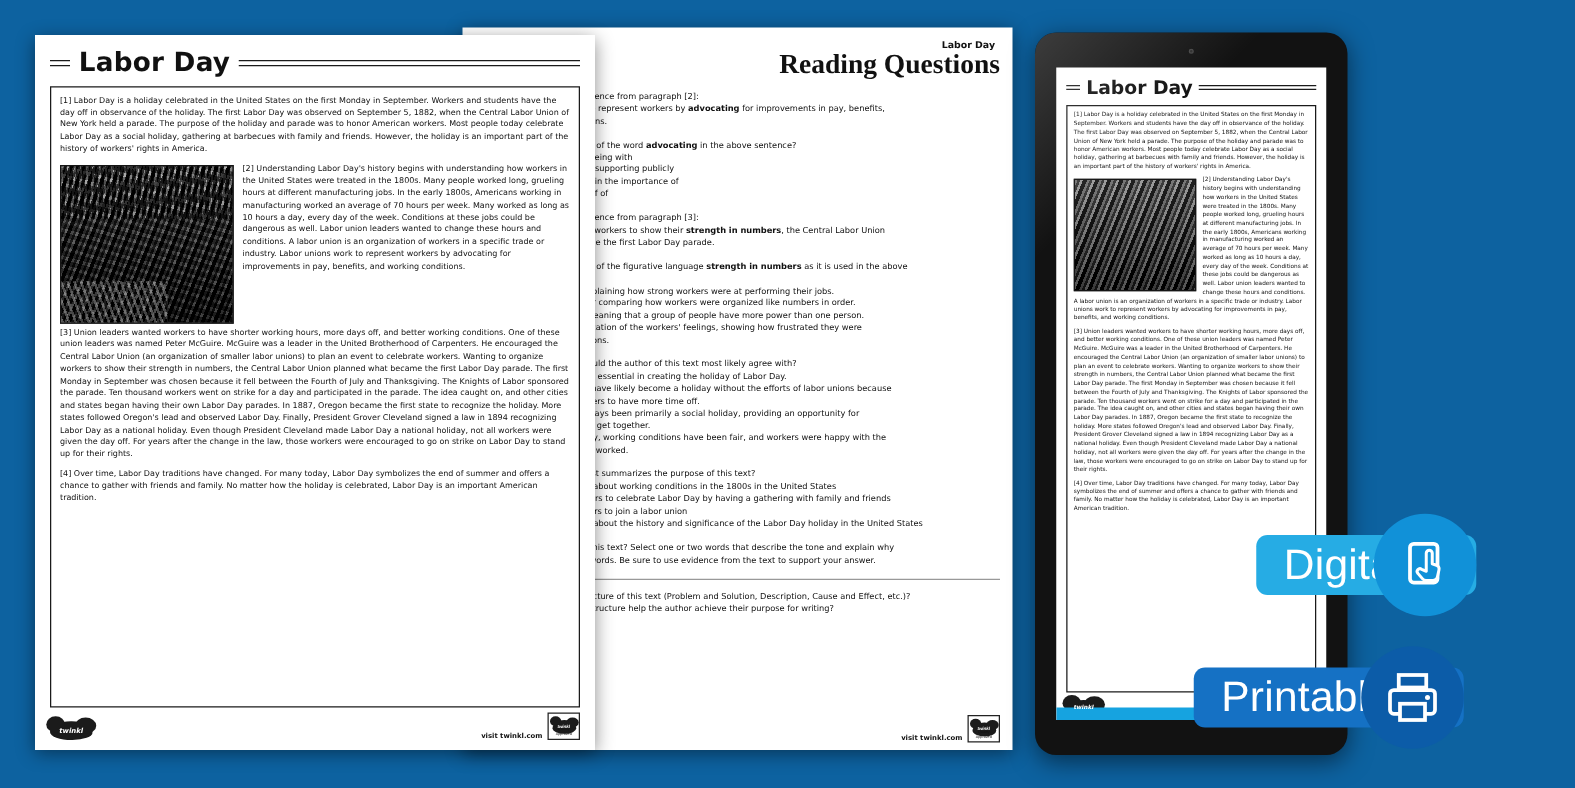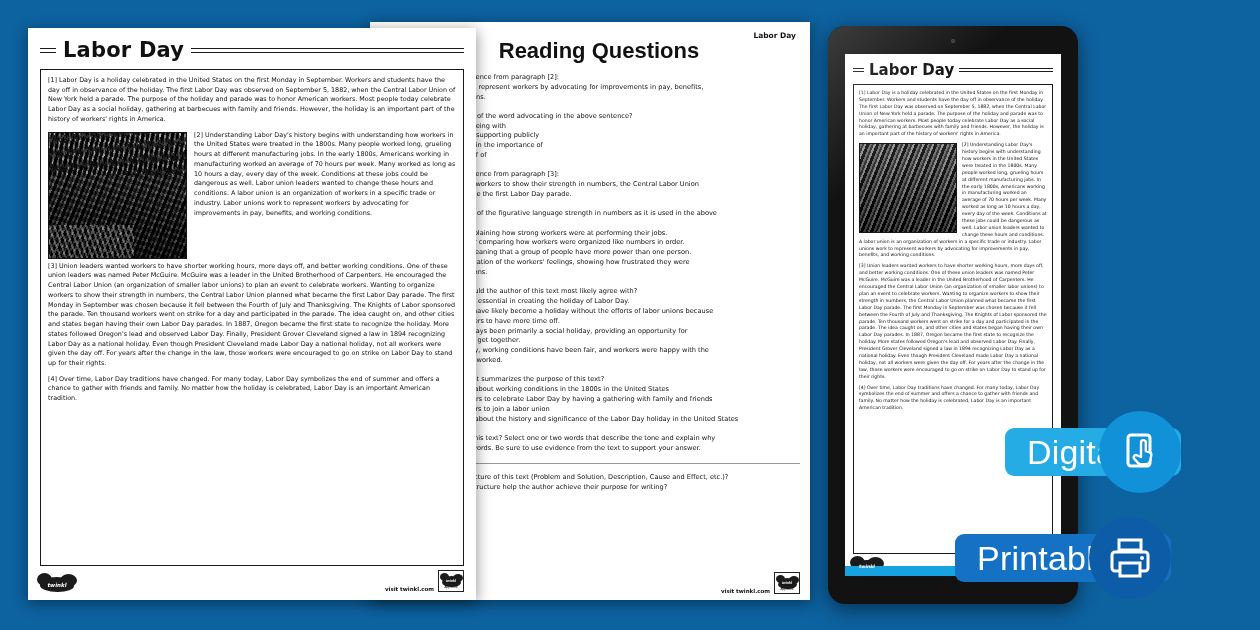--- a/index.html
+++ b/index.html
@@ -157,36 +157,36 @@
   
   .q-head {
     display: flex; align-items: flex-start; justify-content: flex-end;
     padding-right: 4px;
   }
   .q-head-label {
     font-family: "DejaVu Sans", sans-serif;
     font-weight: bold; font-size: 7.5px; color: #111;
   }
   .q-title {
-    font-family: Liberation Sans, sans-serif;
+    font-family: Liberation Serif, serif;
     font-weight: bold;
     font-size: 22px;
     color: #111;
-    text-align: center;
+    text-align: right;
     margin: -2px 0 9px 0;
   }
   .q-block { margin-bottom: 9px; }
   .q-line {
     font-family: "DejaVu Sans", sans-serif;
     font-size: 6.6px;
     line-height: 1.5;
     color: #101010;
   }
   .q-line.indent { padding-left: 9px; }
-  .q-line b { font-weight: normal; }
+  .q-line b { font-weight: bold; }
   .q-sep { border-top: 1px solid #999; margin: 10px 0 9px 0; }
 
   
   .tablet {
     position: absolute;
     background: #121212;
     border-radius: 17px;
     box-shadow: 0 5px 20px rgba(0,0,0,.5);
     overflow: hidden;
   }

